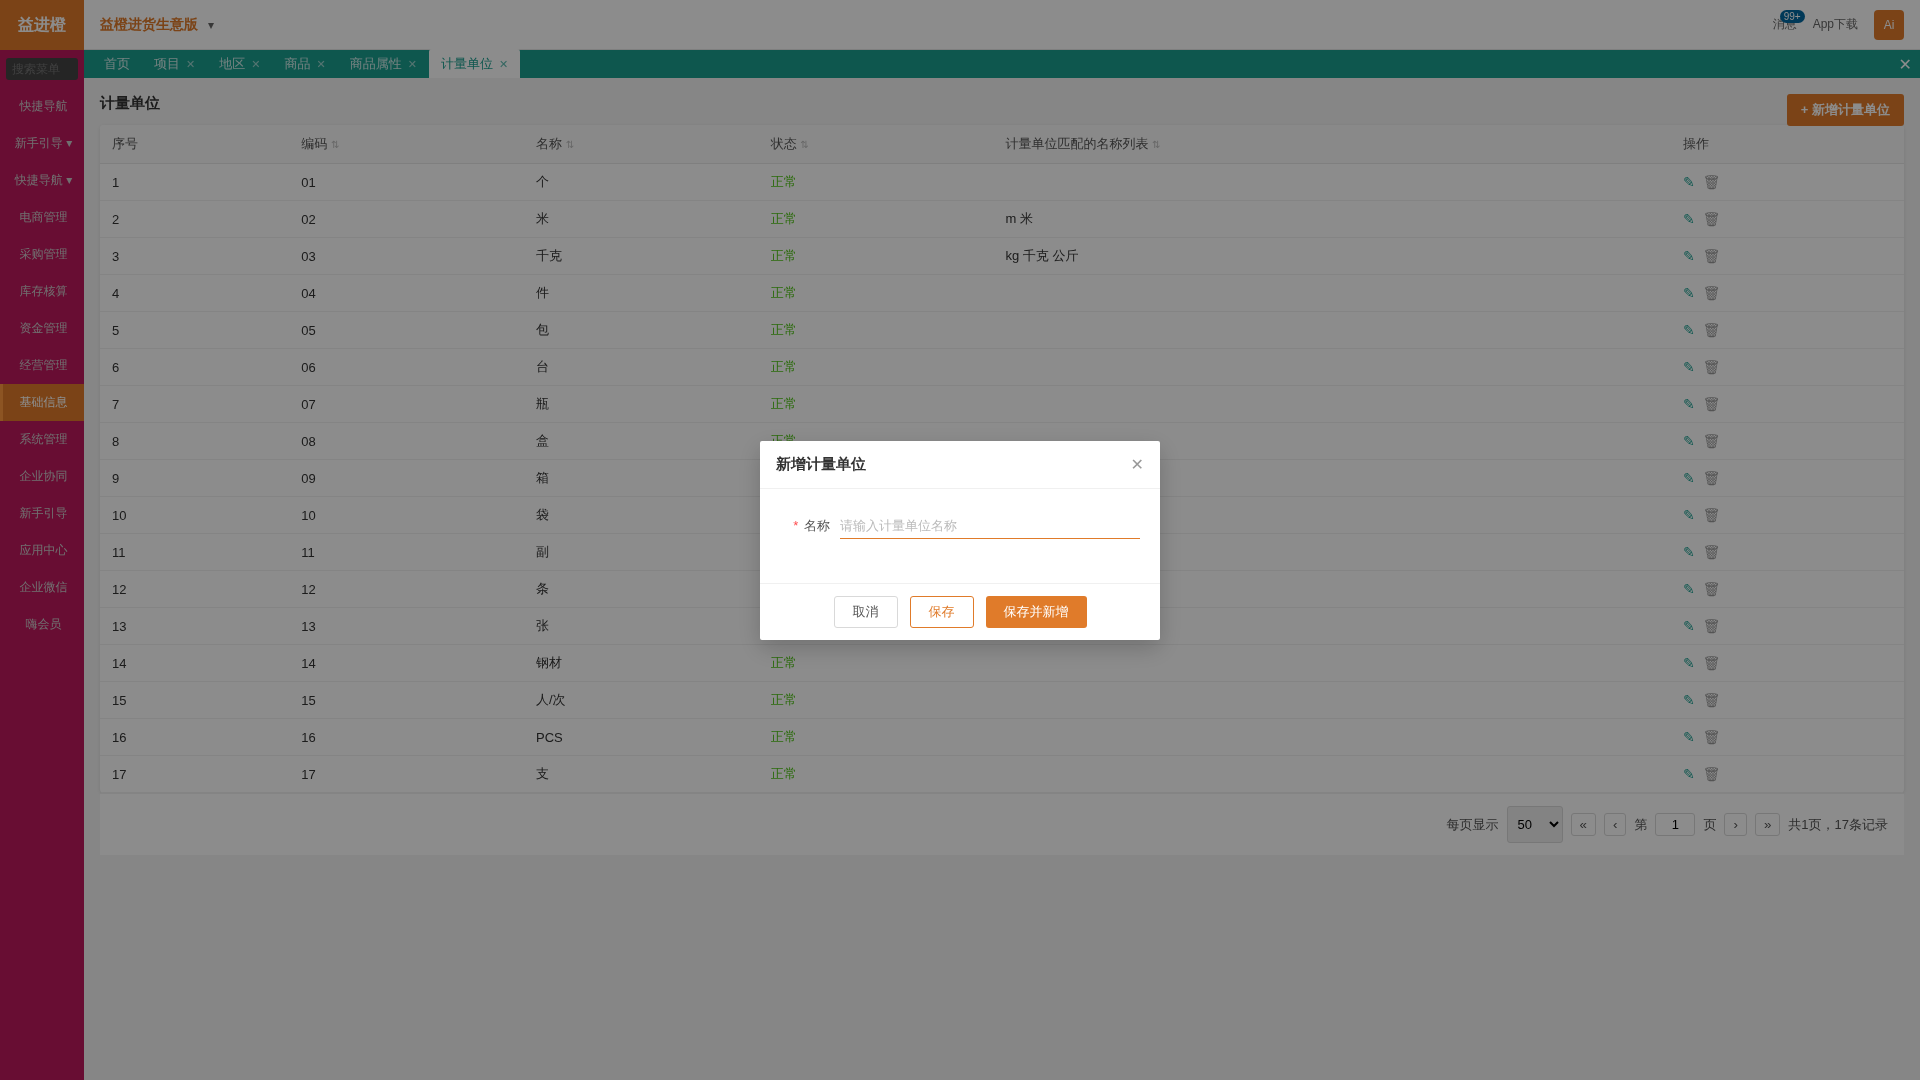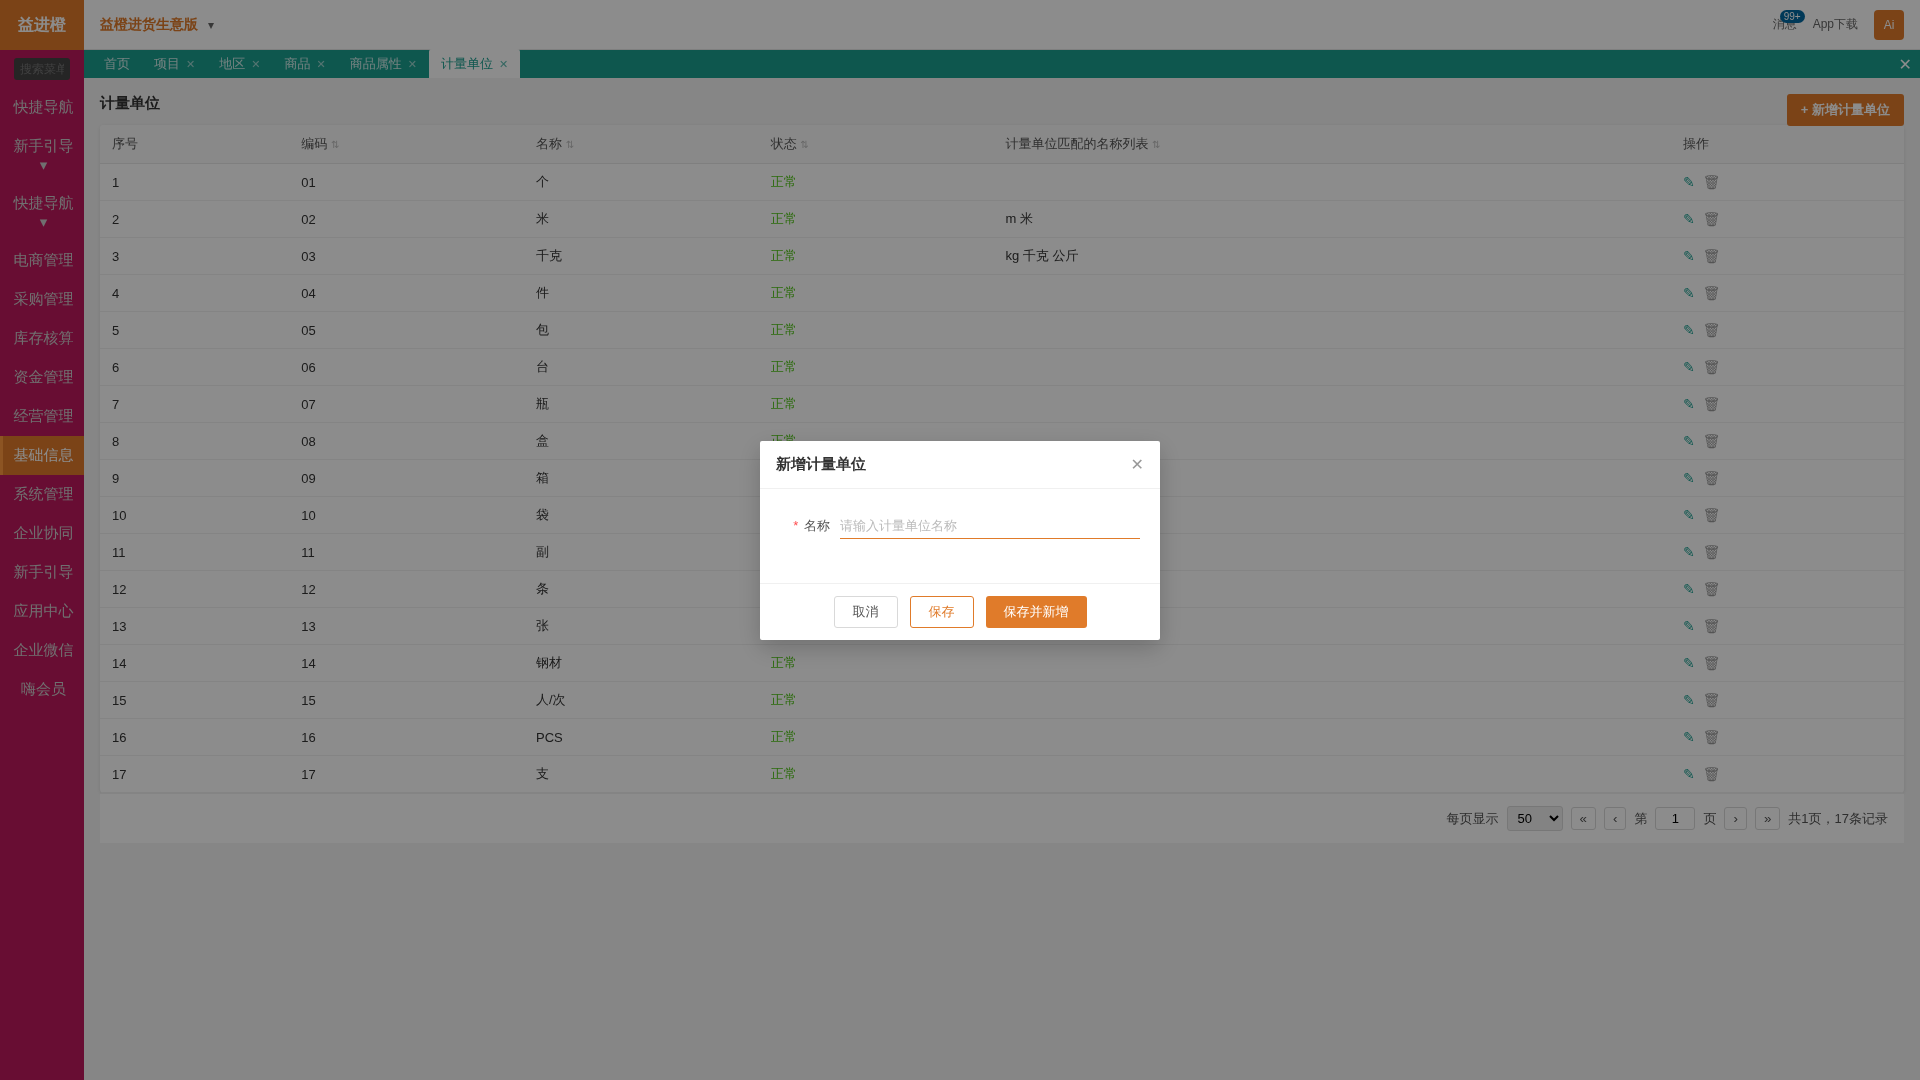--- a/index.html
+++ b/index.html
@@ -2,23 +2,23 @@
 <html><head>
   <meta charset="utf-8">
   <style>
     * { box-sizing: border-box; margin: 0; padding: 0; }
     body { font-family: "Microsoft YaHei", "PingFang SC", sans-serif; font-size: 13px; background: #f0f2f5; display: flex; height: 1080px; width: 1920px; overflow: hidden; }
 
     
     .sidebar { width: 84px; background: #be185d; color: #ccc; display: flex; flex-direction: column; height: 100%; flex-shrink: 0; }
     .sidebar-logo { background: #e07b2a; padding: 10px; display: flex; align-items: center; justify-content: center; height: 50px; }
     .sidebar-logo-text { color: white; font-size: 16px; font-weight: bold; }
-    .sidebar-search { padding: 8px 14px; }
+    .sidebar-search { padding: 8px 6px; }
     .sidebar-search input { width: 100%; background: #444; border: none; color: #ccc; padding: 4px 6px; border-radius: 3px; font-size: 12px; }
-    .sidebar-item { padding: 10px 8px; text-align: center; cursor: pointer; font-size: 15px; color: #ccc; border-left: 3px solid transparent; }
+    .sidebar-item { padding: 10px 8px; text-align: center; cursor: pointer; font-size: 12px; color: #ccc; border-left: 3px solid transparent; }
     .sidebar-item.active { background: #e07b2a; color: white; border-left: 3px solid #ff9a40; }
 
     
     .main-area { flex: 1; display: flex; flex-direction: column; height: 100%; overflow: hidden; }
 
     
     .top-header { background: white; height: 50px; display: flex; align-items: center; justify-content: space-between; padding: 0 16px; border-bottom: 1px solid #e8e8e8; flex-shrink: 0; }
     .top-header-left { display: flex; align-items: center; gap: 10px; }
     .header-logo { font-size: 14px; color: #e07b2a; font-weight: bold; }
     .header-dropdown { font-size: 12px; color: #666; cursor: pointer; }
@@ -47,21 +47,21 @@
     th { padding: 10px 12px; text-align: left; font-weight: 500; color: #555; border-bottom: 1px solid #e8e8e8; font-size: 13px; white-space: nowrap; }
     td { padding: 9px 12px; border-bottom: 1px solid #f0f0f0; font-size: 13px; color: #333; }
     .status-normal { color: #52c41a; }
     .action-icons { display: flex; gap: 8px; align-items: center; }
     .edit-icon { color: #1a9e8f; cursor: pointer; font-size: 14px; }
     .delete-icon { color: #999; cursor: pointer; font-size: 14px; }
     .sort-icon { color: #bbb; font-size: 10px; }
 
     
     .pagination { display: flex; align-items: center; justify-content: flex-end; padding: 12px 16px; background: white; border-top: 1px solid #f0f0f0; gap: 8px; font-size: 13px; color: #555; }
-    .page-select { border: 1px solid #d9d9d9; border-radius: 3px; padding: 3px 6px; font-size: 13px; }
+    .page-select { border: 1px solid #d9d9d9; border-radius: 3px; padding: 9px 6px; font-size: 13px; }
     .page-btn { border: 1px solid #d9d9d9; background: white; padding: 3px 8px; border-radius: 3px; cursor: pointer; color: #555; }
     .page-input { border: 1px solid #d9d9d9; border-radius: 3px; width: 40px; text-align: center; padding: 3px; font-size: 13px; }
 
     
     .overlay { position: fixed; top: 0; left: 0; width: 100%; height: 100%; background: rgba(0,0,0,0.45); z-index: 1000; display: flex; align-items: center; justify-content: center; }
     .dialog { background: white; border-radius: 2px; width: 400px; box-shadow: 0 8px 24px rgba(0,0,0,0.2); overflow: hidden; }
     .dialog-header { padding: 14px 16px; border-bottom: 1px solid #f0f0f0; display: flex; align-items: center; justify-content: space-between; }
     .dialog-title { font-size: 15px; font-weight: bold; color: #333; }
     .dialog-close { cursor: pointer; color: #999; font-size: 16px; border: none; background: none; }
     .dialog-body { padding: 24px 20px; }

